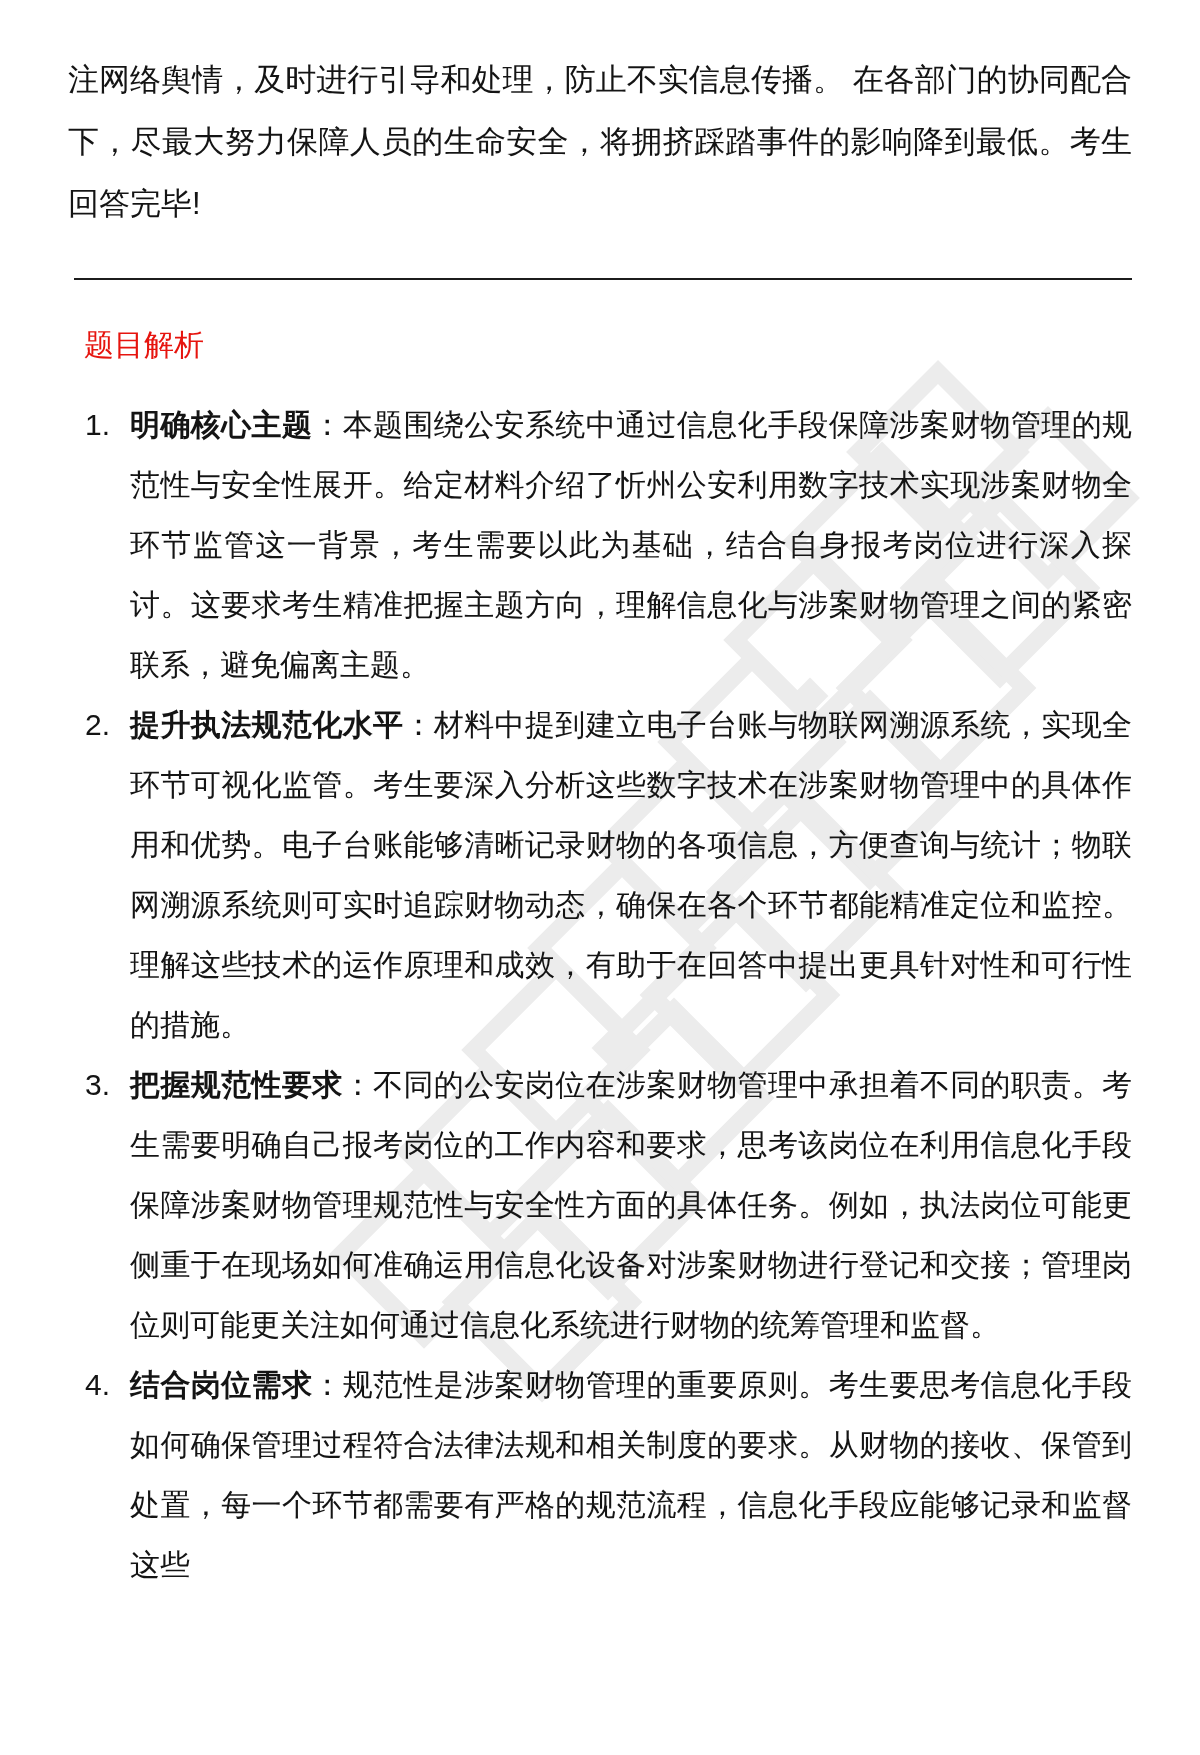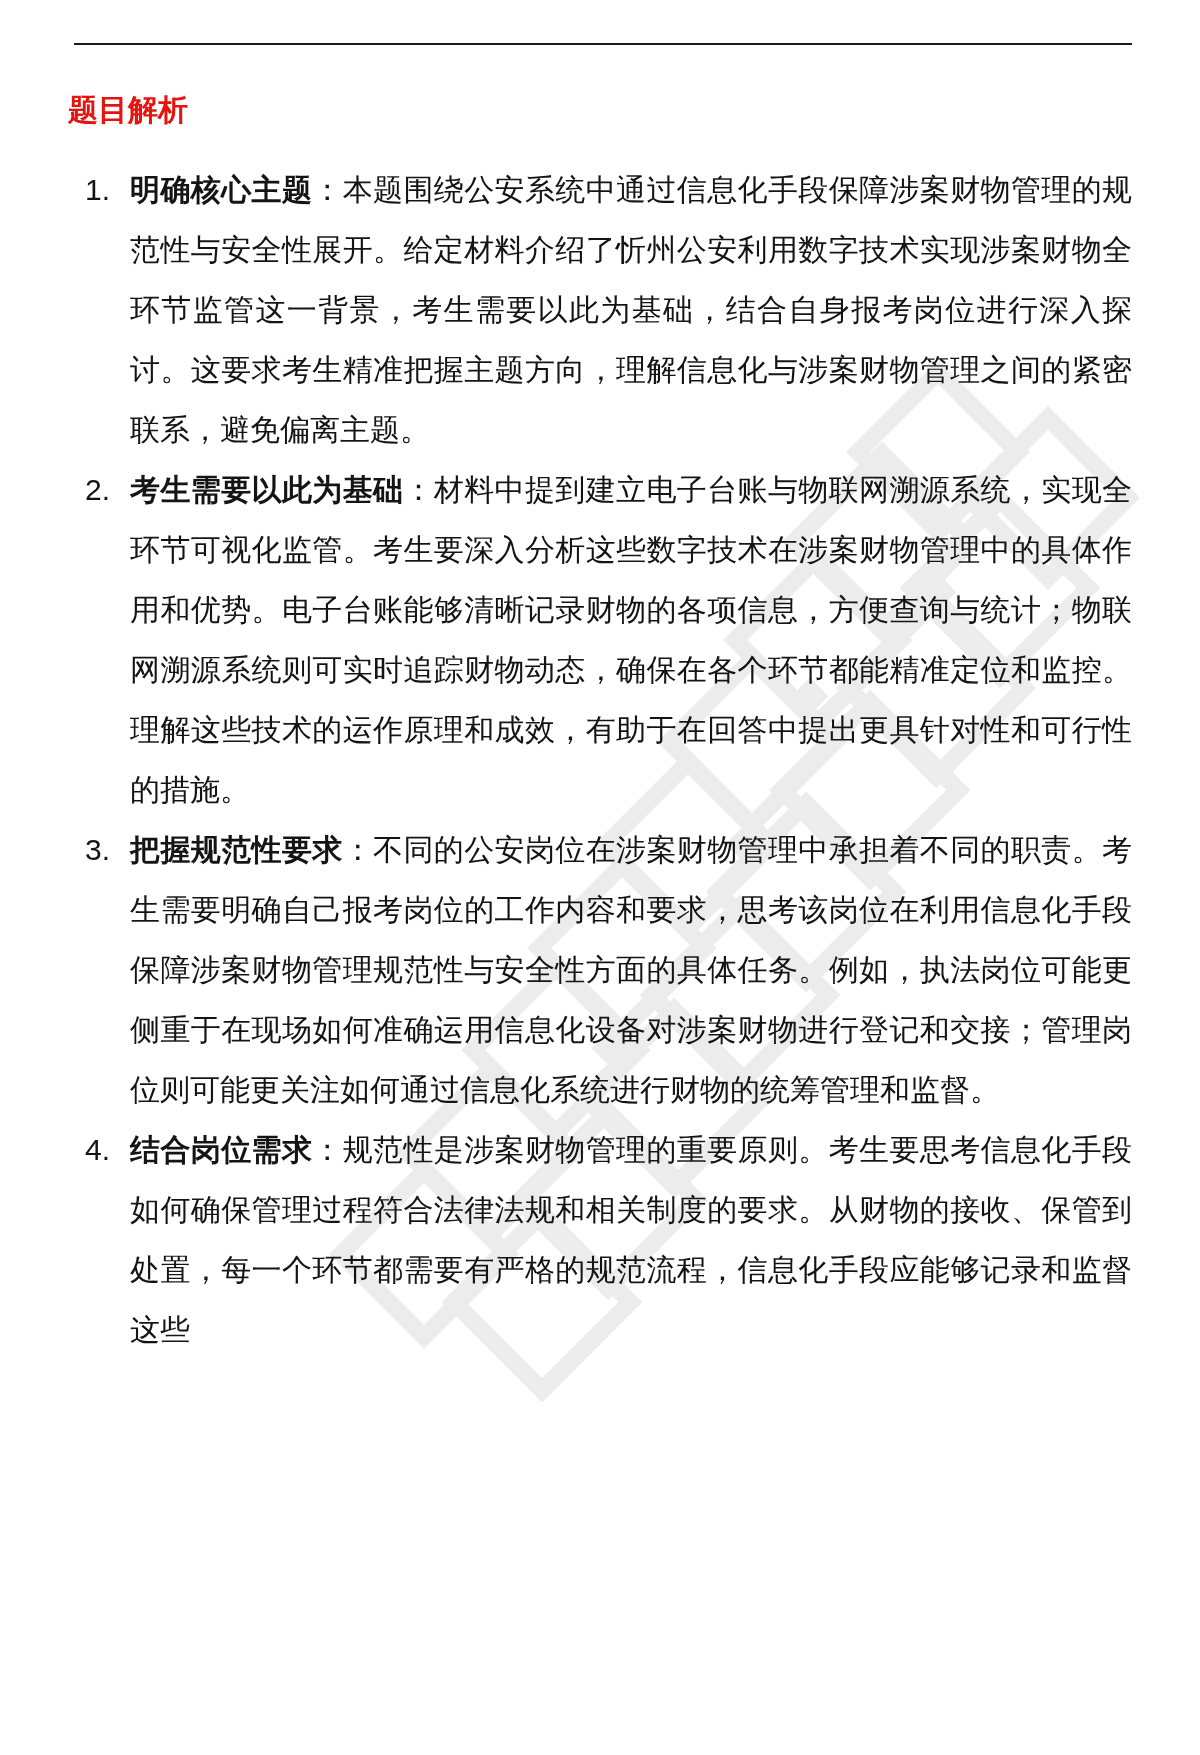--- a/index.html
+++ b/index.html
@@ -37,22 +37,22 @@
     border-top:2px solid #1c1c1c;
     margin:43px 0 0 6px;
   }
   .question{
     margin:12px 0 0;
     font-size:30px;line-height:42px;font-weight:bold;
     text-align:justify;
     color:var(--accent-red,#e6140e);
   }
   .heading{
-    margin:45px 0 0;
-    font-size:30px;line-height:40px;font-weight:bold;
+    margin:45px 16px 0;
+    font-size:30px;line-height:40px;font-weight:normal;
     color:var(--accent-red,#e6140e);
   }
   .list{
     list-style:none;
     margin:30px 0 0;
     padding:0 0 0 62px;
     font-size:30px;line-height:60px;
   }
   .list li{
     position:relative;
@@ -90,32 +90,33 @@
       <i style="left: 424px; top: 1254px; width: 100px; height: 100px;"></i>
       <i style="left: 542px; top: 1302px; width: 108px; height: 108px;"></i>
       <i class="s" style="left: 938px; top: 592px; width: 26px; height: 26px;"></i>
       <i class="s" style="left: 810px; top: 696px; width: 26px; height: 26px;"></i>
       <i class="s" style="left: 744px; top: 844px; width: 26px; height: 26px;"></i>
       <i class="s" style="left: 610px; top: 1048px; width: 26px; height: 26px;"></i>
     </div>
 
   <div class="content">
 
+    <p class="intro">注网络舆情，及时进行引导和处理，防止不实信息传播。 在各部门的协同配合下，尽最大努力保障人员的生命安全，将拥挤踩踏事件的影响降到最低。考生回答完毕!</p>
 
     <hr class="divider">
 
 
     <h2 class="heading">题目解析</h2>
 
     <ol class="list">
       <li>
         <span class="num">1.</span><span class="lead">明确核心主题</span><span class="colon">：</span><span>本题围绕公安系统中通过信息化手段保障涉案财物管理的规范性与安全性展开。给定材料介绍了忻州公安利用数字技术实现涉案财物全环节监管这一背景，考生需要以此为基础，结合自身报考岗位进行深入探讨。这要求考生精准把握主题方向，理解信息化与涉案财物管理之间的紧密联系，避免偏离主题。</span>
       </li>
       <li>
-        <span class="num">2.</span><span class="lead">考生需要以此为基础</span><span class="colon">：</span><span>材料中提到建立电子台账与物联网溯源系统，实现全环节可视化监管。考生要深入分析这些数字技术在涉案财物管理中的具体作用和优势。电子台账能够清晰记录财物的各项信息，方便查询与统计；物联网溯源系统则可实时追踪财物动态，确保在各个环节都能精准定位和监控。理解这些技术的运作原理和成效，有助于在回答中提出更具针对性和可行性的措施。</span>
+        <span class="num">2.</span><span class="lead">提升执法规范化水平</span><span class="colon">：</span><span>材料中提到建立电子台账与物联网溯源系统，实现全环节可视化监管。考生要深入分析这些数字技术在涉案财物管理中的具体作用和优势。电子台账能够清晰记录财物的各项信息，方便查询与统计；物联网溯源系统则可实时追踪财物动态，确保在各个环节都能精准定位和监控。理解这些技术的运作原理和成效，有助于在回答中提出更具针对性和可行性的措施。</span>
       </li>
       <li>
         <span class="num">3.</span><span class="lead">把握规范性要求</span><span class="colon">：</span><span>不同的公安岗位在涉案财物管理中承担着不同的职责。考生需要明确自己报考岗位的工作内容和要求，思考该岗位在利用信息化手段保障涉案财物管理规范性与安全性方面的具体任务。例如，执法岗位可能更侧重于在现场如何准确运用信息化设备对涉案财物进行登记和交接；管理岗位则可能更关注如何通过信息化系统进行财物的统筹管理和监督。</span>
       </li>
       <li>
         <span class="num">4.</span><span class="lead">结合岗位需求</span><span class="colon">：</span><span>规范性是涉案财物管理的重要原则。考生要思考信息化手段如何确保管理过程符合法律法规和相关制度的要求。从财物的接收、保管到处置，每一个环节都需要有严格的规范流程，信息化手段应能够记录和监督这些</span>
       </li>
     </ol>
 
   </div>

